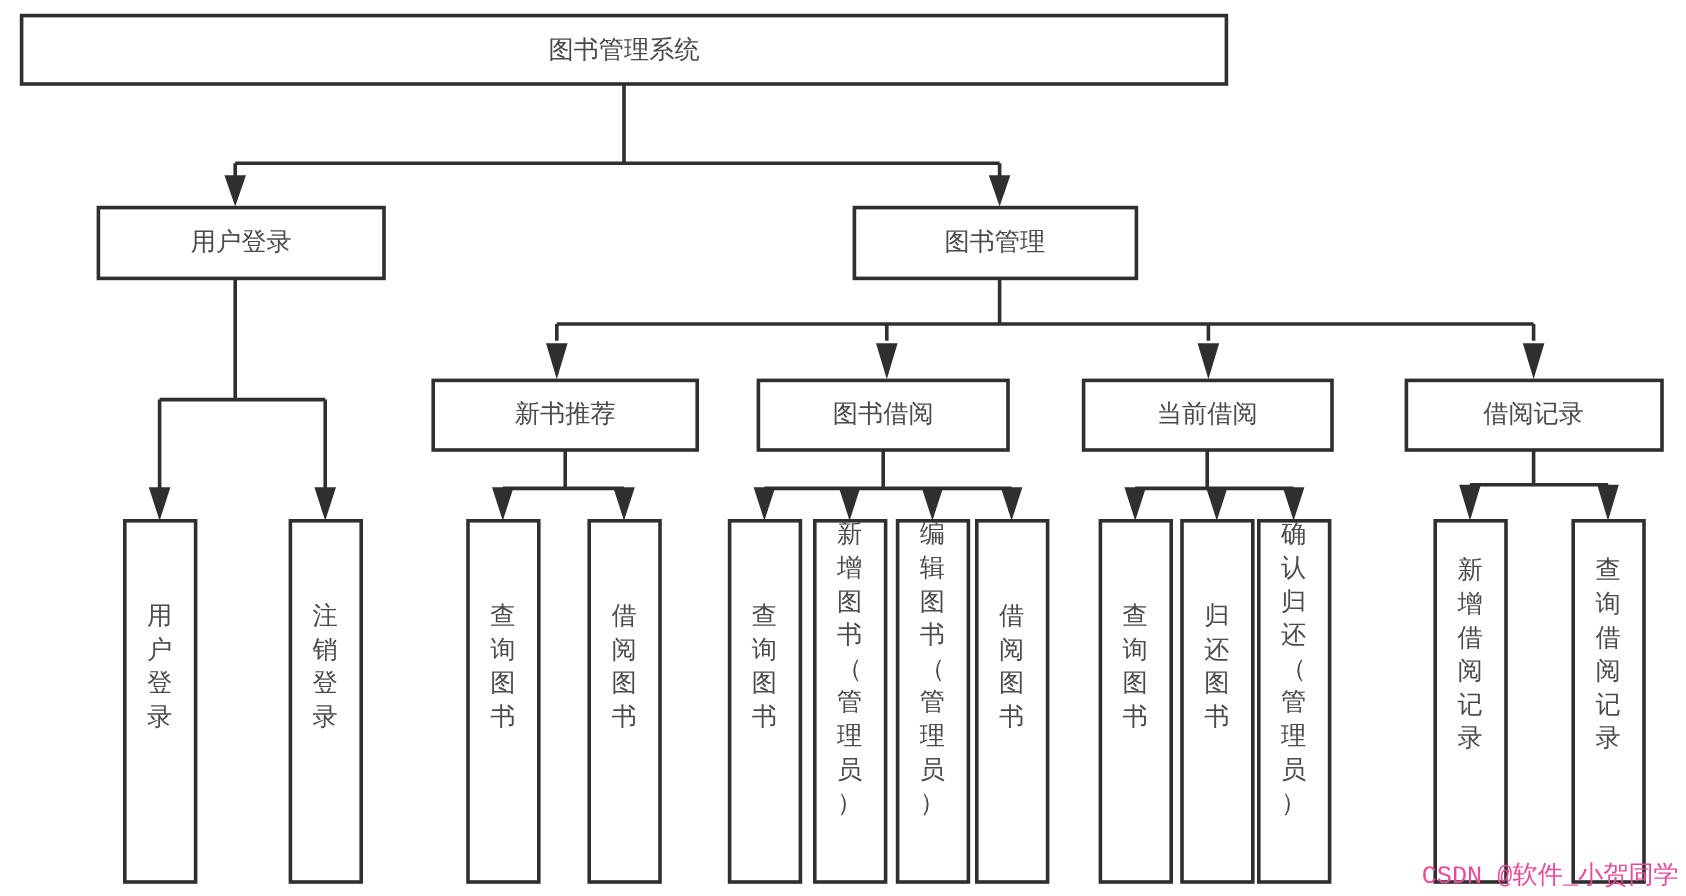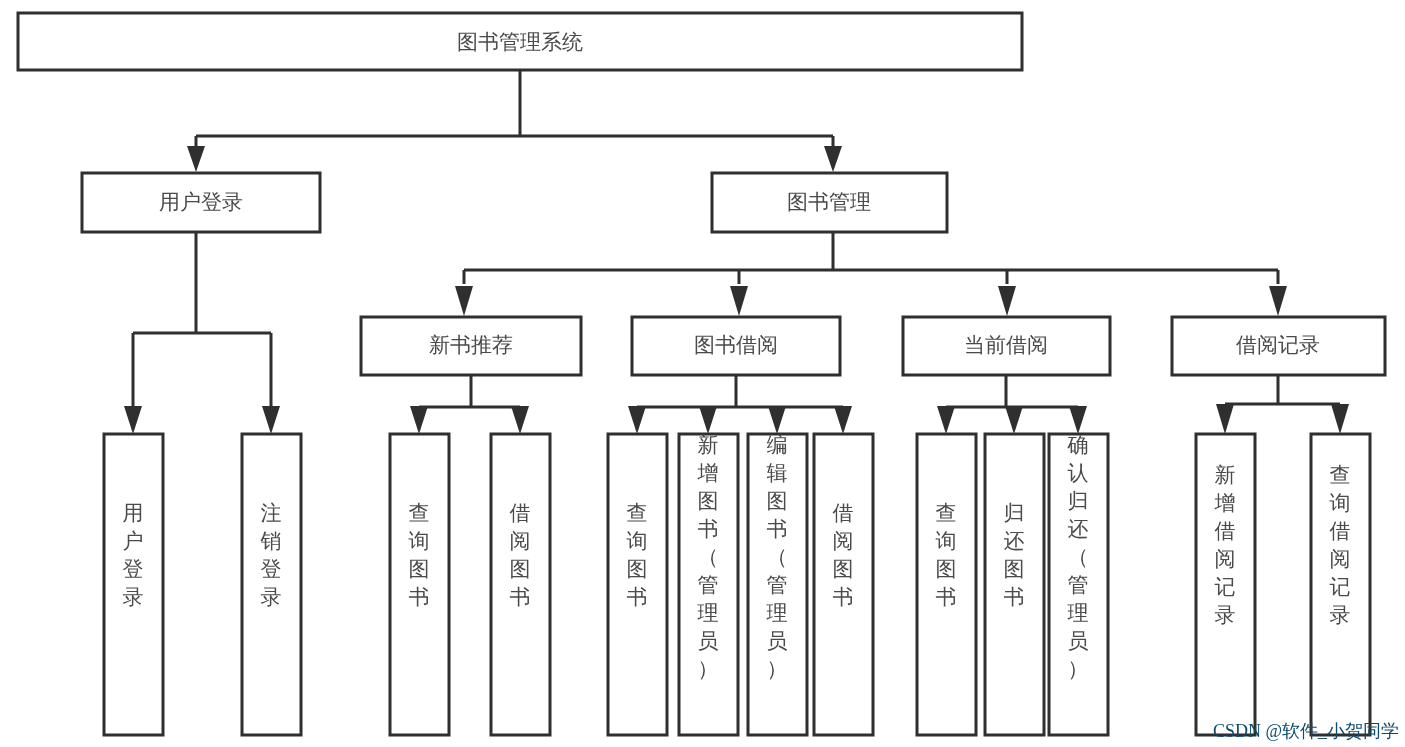--- a/index.html
+++ b/index.html
@@ -51,23 +51,23 @@
   .node-label-v {
     fill: #4a4a4a;
     font-family: "Liberation Sans", "DejaVu Sans", sans-serif;
     font-size: 21px;
     text-anchor: middle;
   }
   .watermark {
     position: absolute;
     right: 6px;
     bottom: 4px;
-    color: #0c4a6e;
-    font-size: 18px;
-    font-family: Liberation Serif, serif;
+    color: #ec4899;
+    font-size: 21px;
+    font-family: Liberation Mono, monospace;
     white-space: nowrap;
     user-select: none;
   }
 </style>
 </head>
 <body>
 
 <div id="diagram-root">
 
   <svg id="flow-svg" viewBox="0 0 1405 747">

